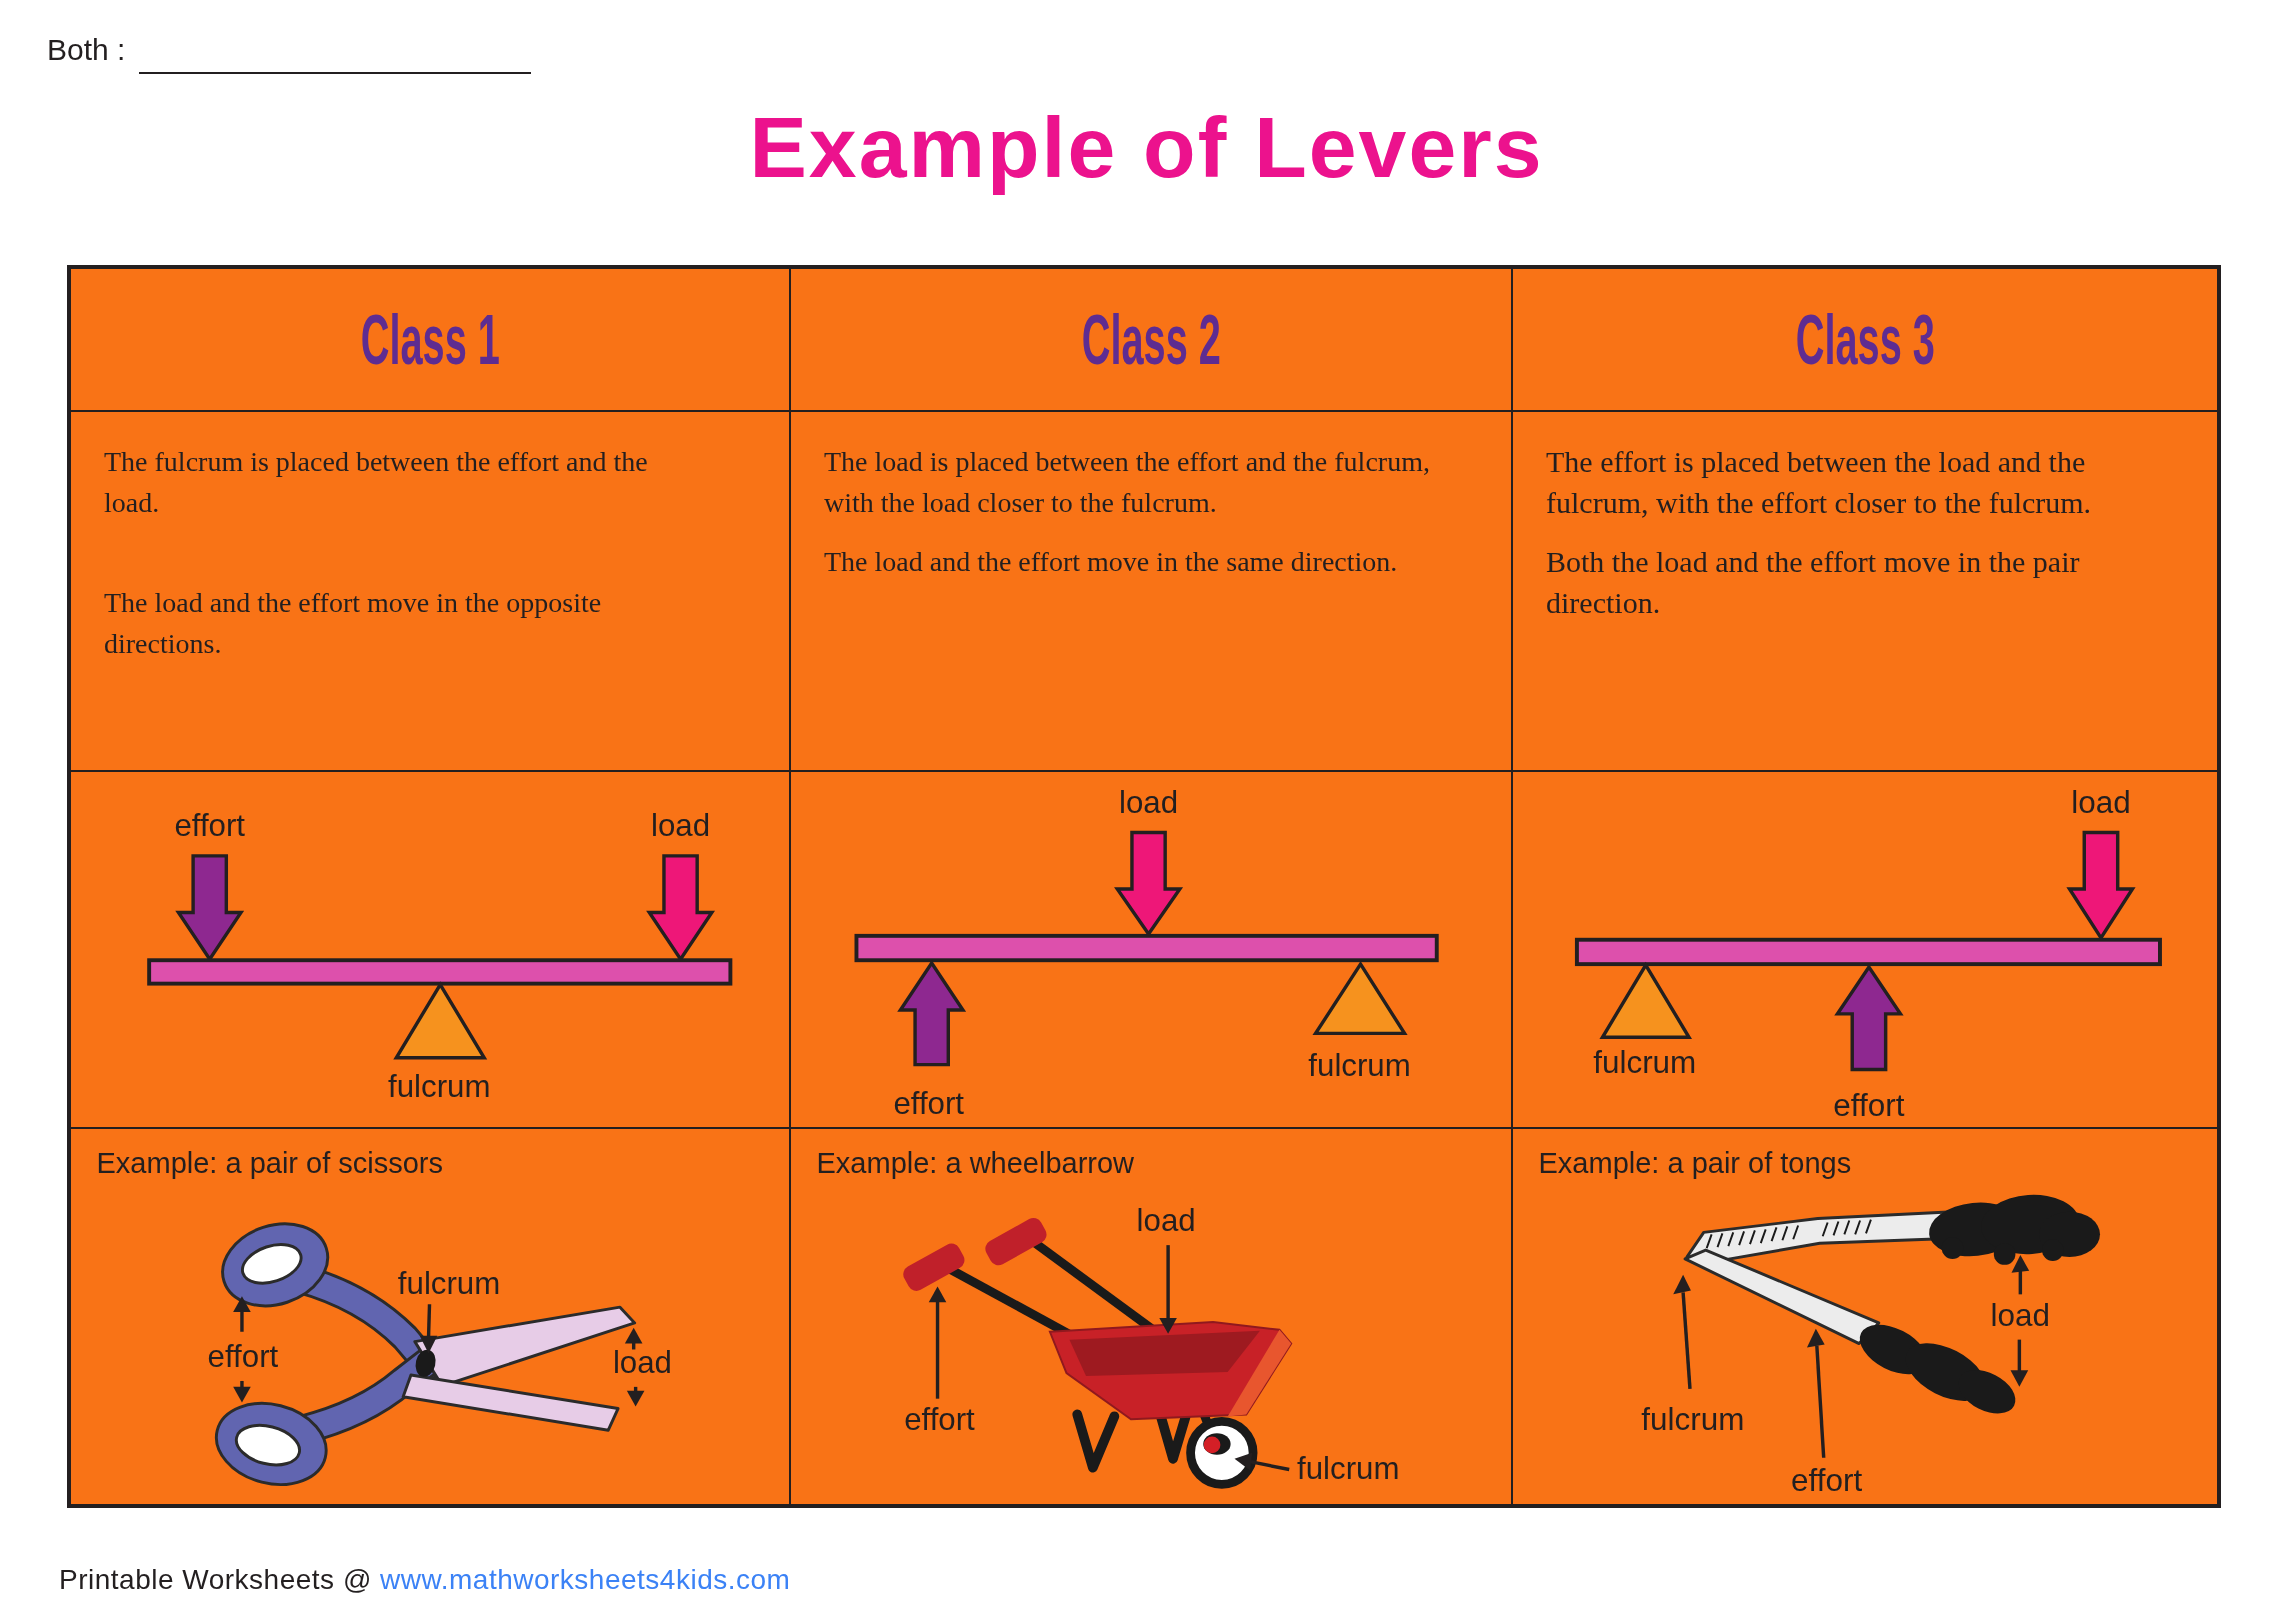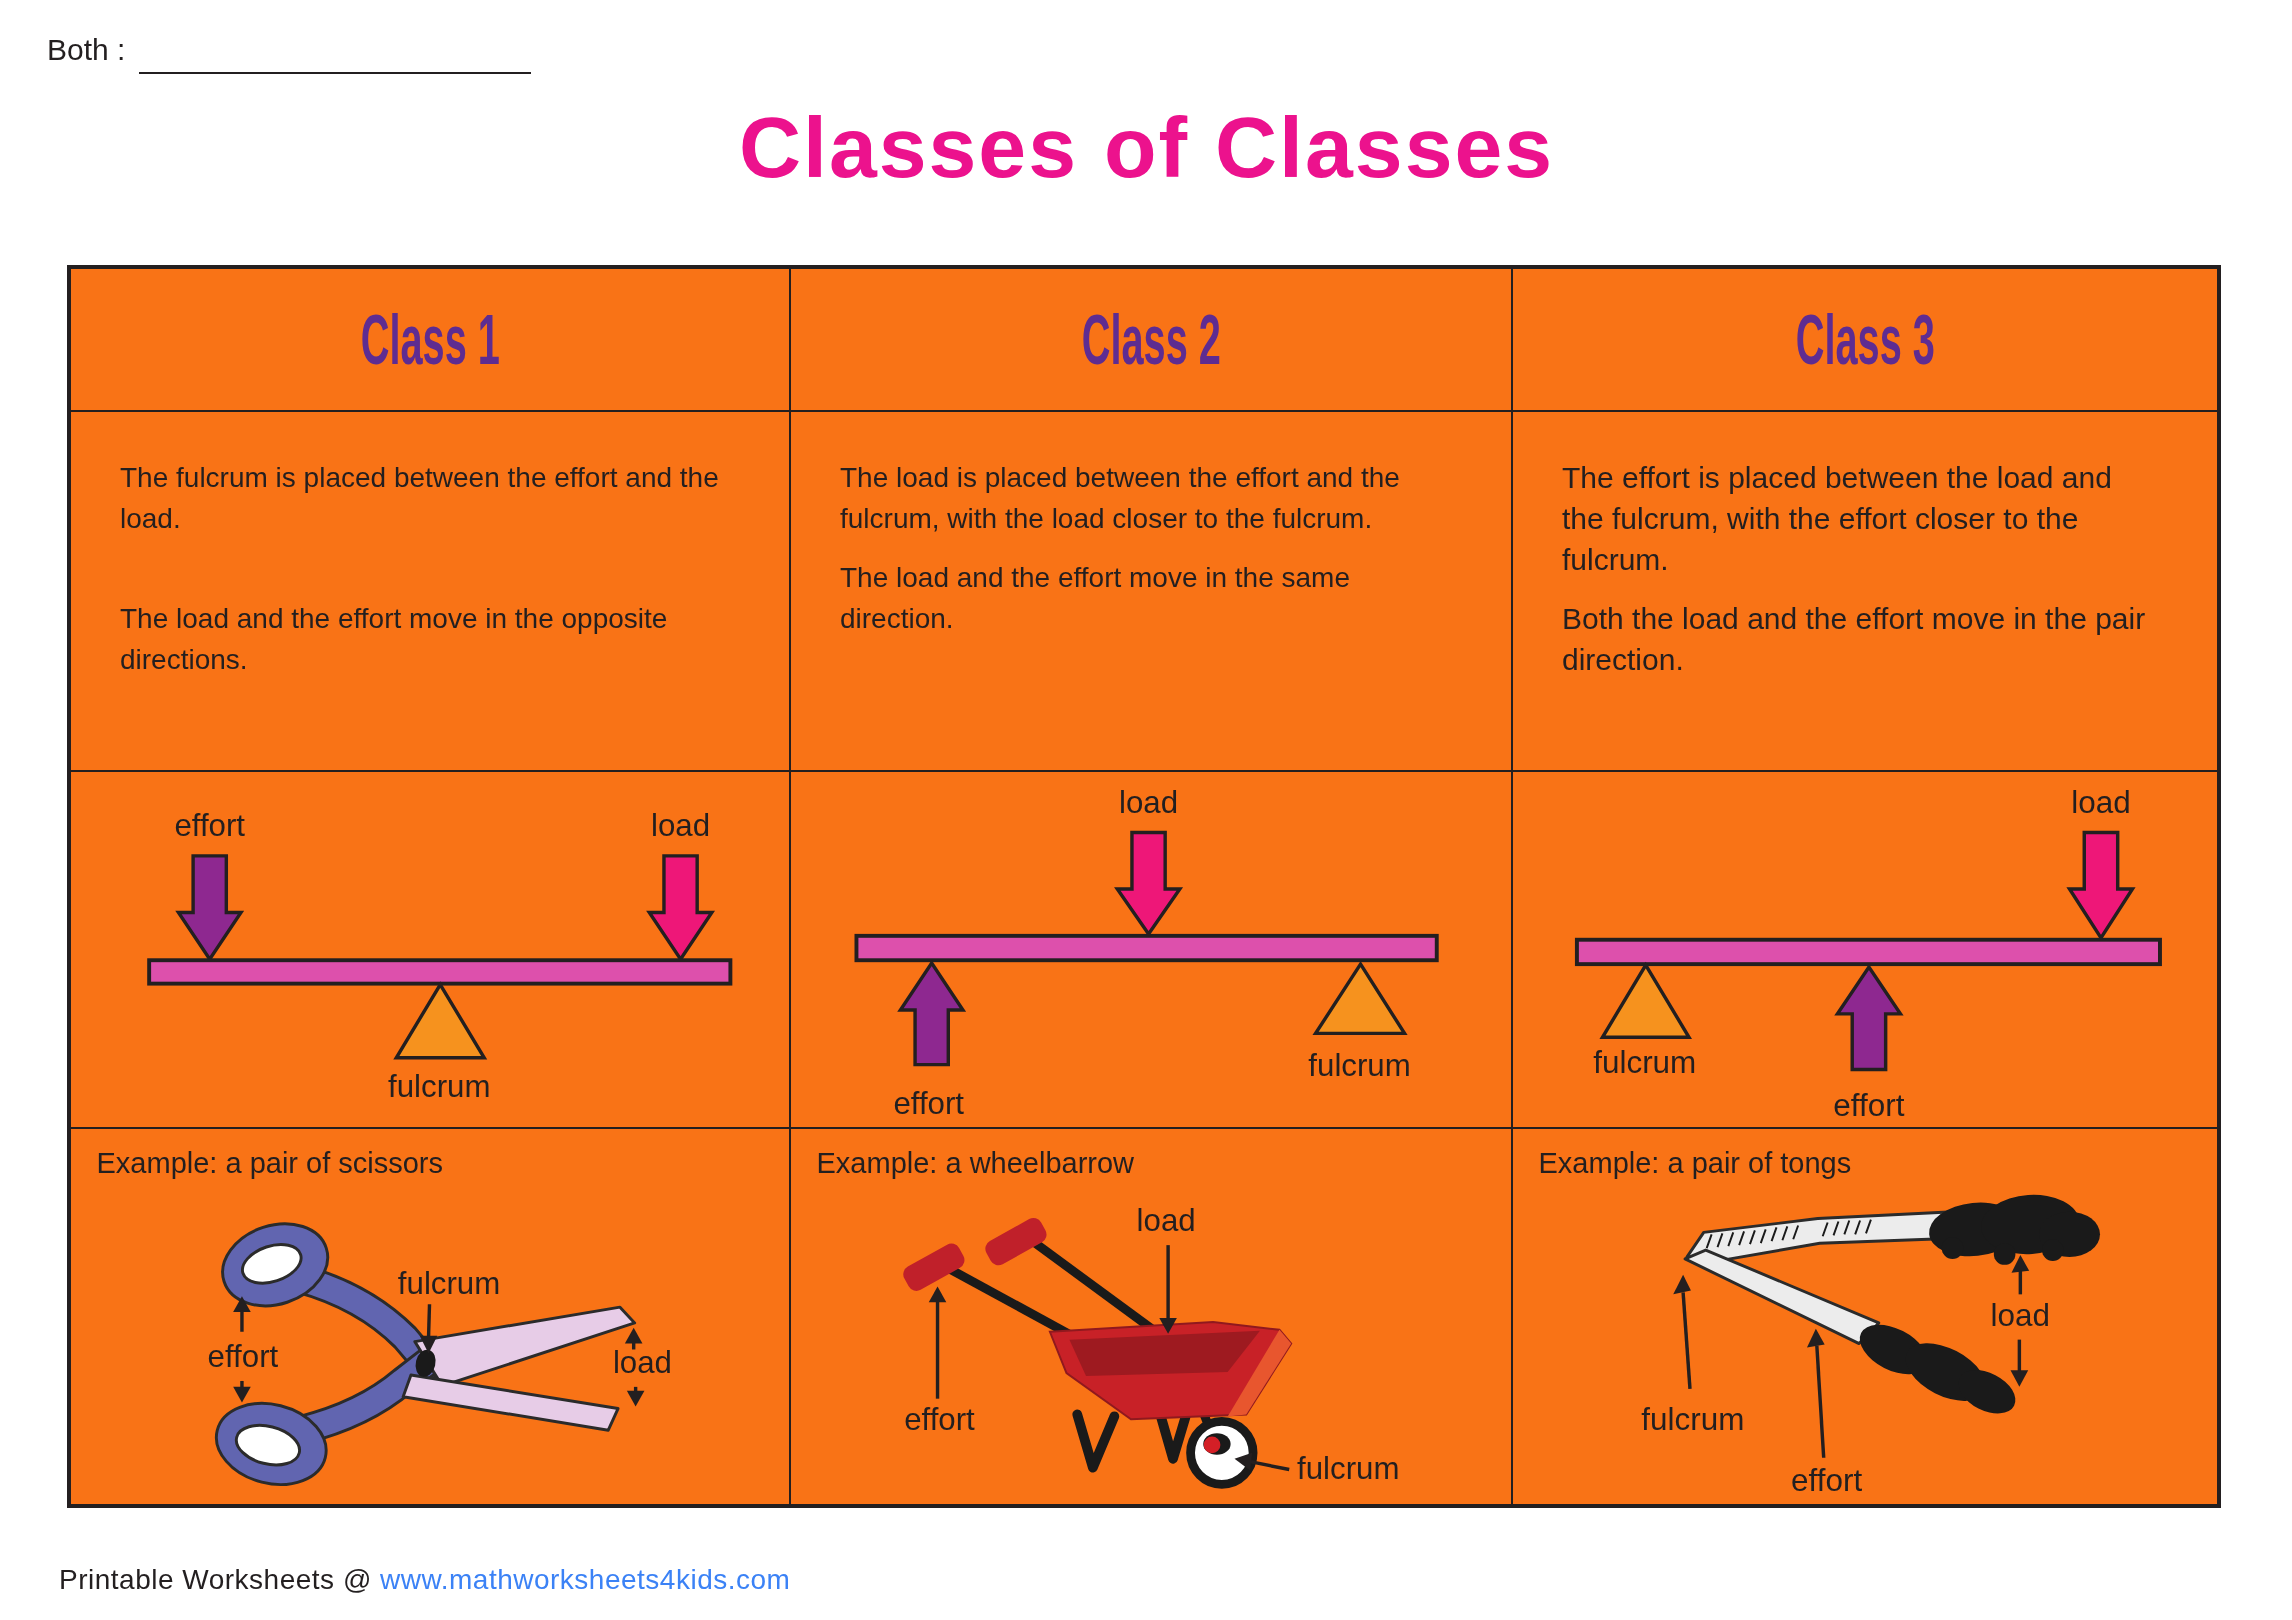--- a/index.html
+++ b/index.html
@@ -18,39 +18,39 @@
     border:4.9px solid #231F20; box-sizing:border-box;
     display:grid; grid-template-columns:720px 722px 1fr; grid-template-rows:143px 360px 357px 1fr;
     background:#f97316;
   }
   .cell { position:relative; box-sizing:border-box; border-right:2.9px solid #231F20; border-bottom:2.9px solid #231F20; overflow:hidden; }
   .cell.last-col { border-right:none; }
   .cell.last-row { border-bottom:none; }
   .header-cell { display:flex; align-items:center; justify-content:center; }
   .header-text { font-size:71px; font-weight:bold; color:#5E2C91; transform:scaleX(0.56); white-space:nowrap; }
   .desc { padding:29px 0 0 33px; }
-  .desc p { margin:16px; font-size:28px; line-height:41px; width:608px; }
+  .desc p { margin:0; font-size:28px; line-height:41px; width:608px;font-family:Liberation Serif, serif; }
   .desc p + p { margin-top:17.6px; }
   .col-0 .desc p { width:603px; }
   .col-0 .desc p + p { margin-top:59px; }
   .col-2 .desc p { font-size:30px; width:588px; }
   .fig-svg { position:absolute; left:0; top:0; width:100%; height:100%; display:block; }
   .ex-title { position:absolute; left:25.5px; top:17.6px; font-size:29px; white-space:nowrap; }
   svg text { font-family:"Liberation Sans", sans-serif; fill:#231F20; font-size:32px; }
   .footer { position:absolute; left:59px; top:1564px; font-size:28px; letter-spacing:0.5px; }
   .footer a { color:#3b82f6; text-decoration:none; cursor:pointer; }
 </style>
 </head>
 <body>
 
 <div class="name-row">
   <span>Both :</span><span class="name-line"></span>
 </div>
 
-<div class="title">Classes of Classes</div>
+<div class="title">Example of Levers</div>
 
 <div class="lever-table">
 
   <div class="cell header-cell col-0">
     <span class="header-text">Class 1</span>
   </div>
   <div class="cell header-cell col-1">
     <span class="header-text">Class 2</span>
   </div>
   <div class="cell header-cell col-2 last-col">

